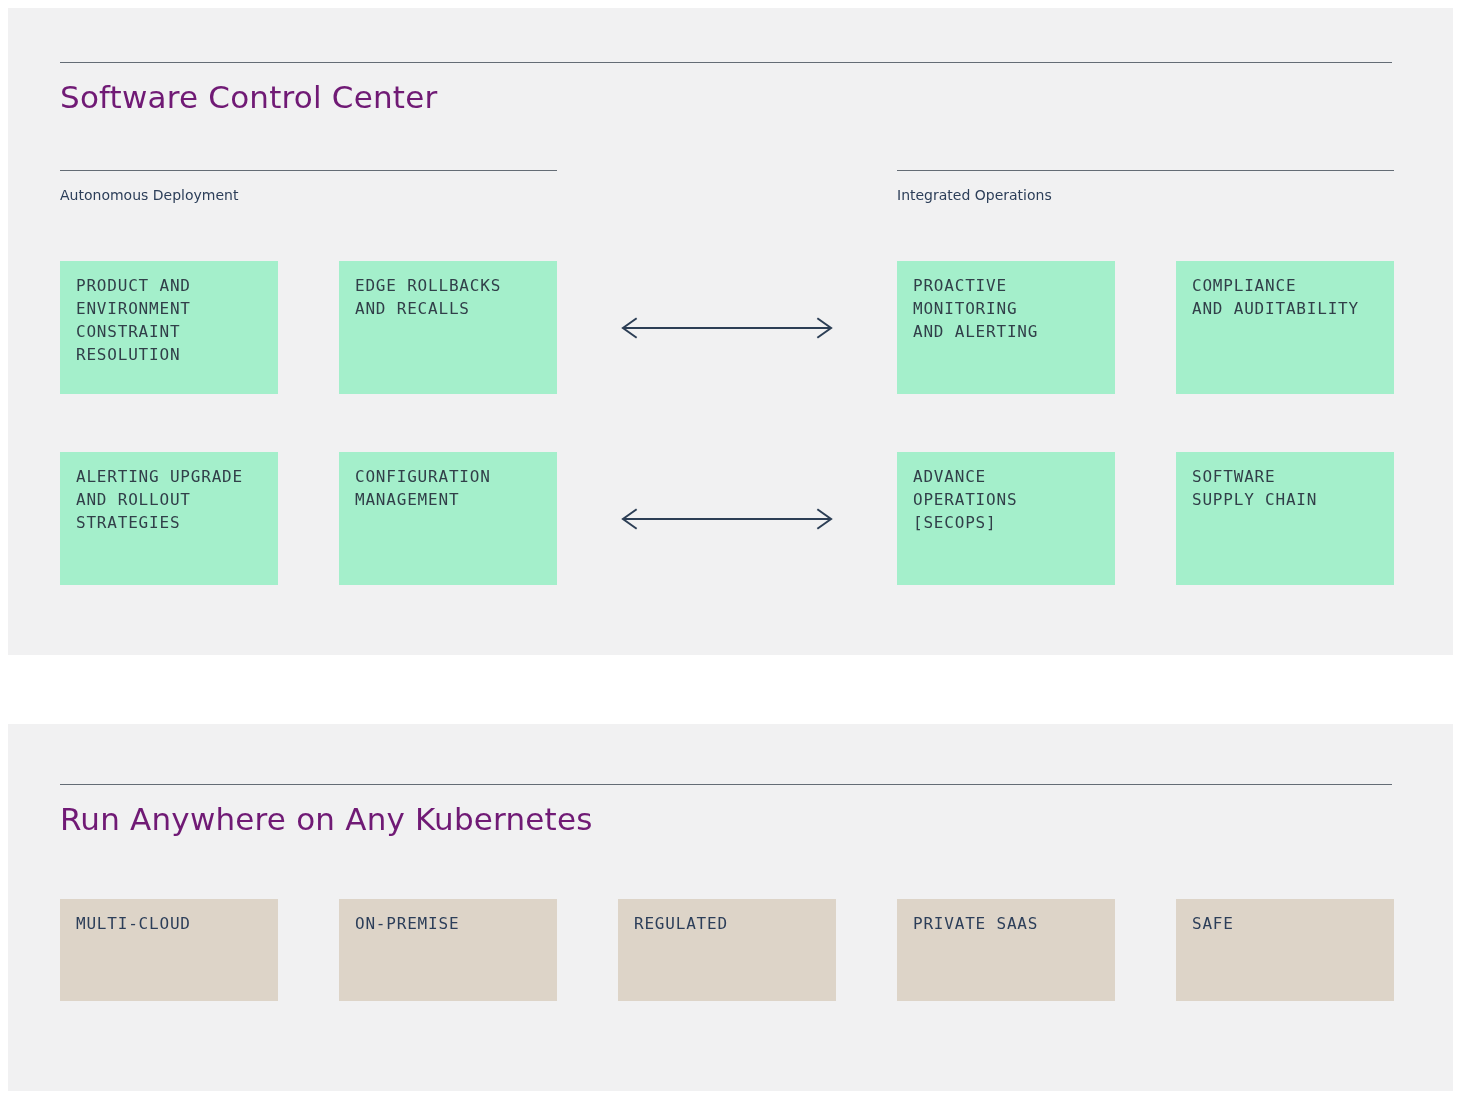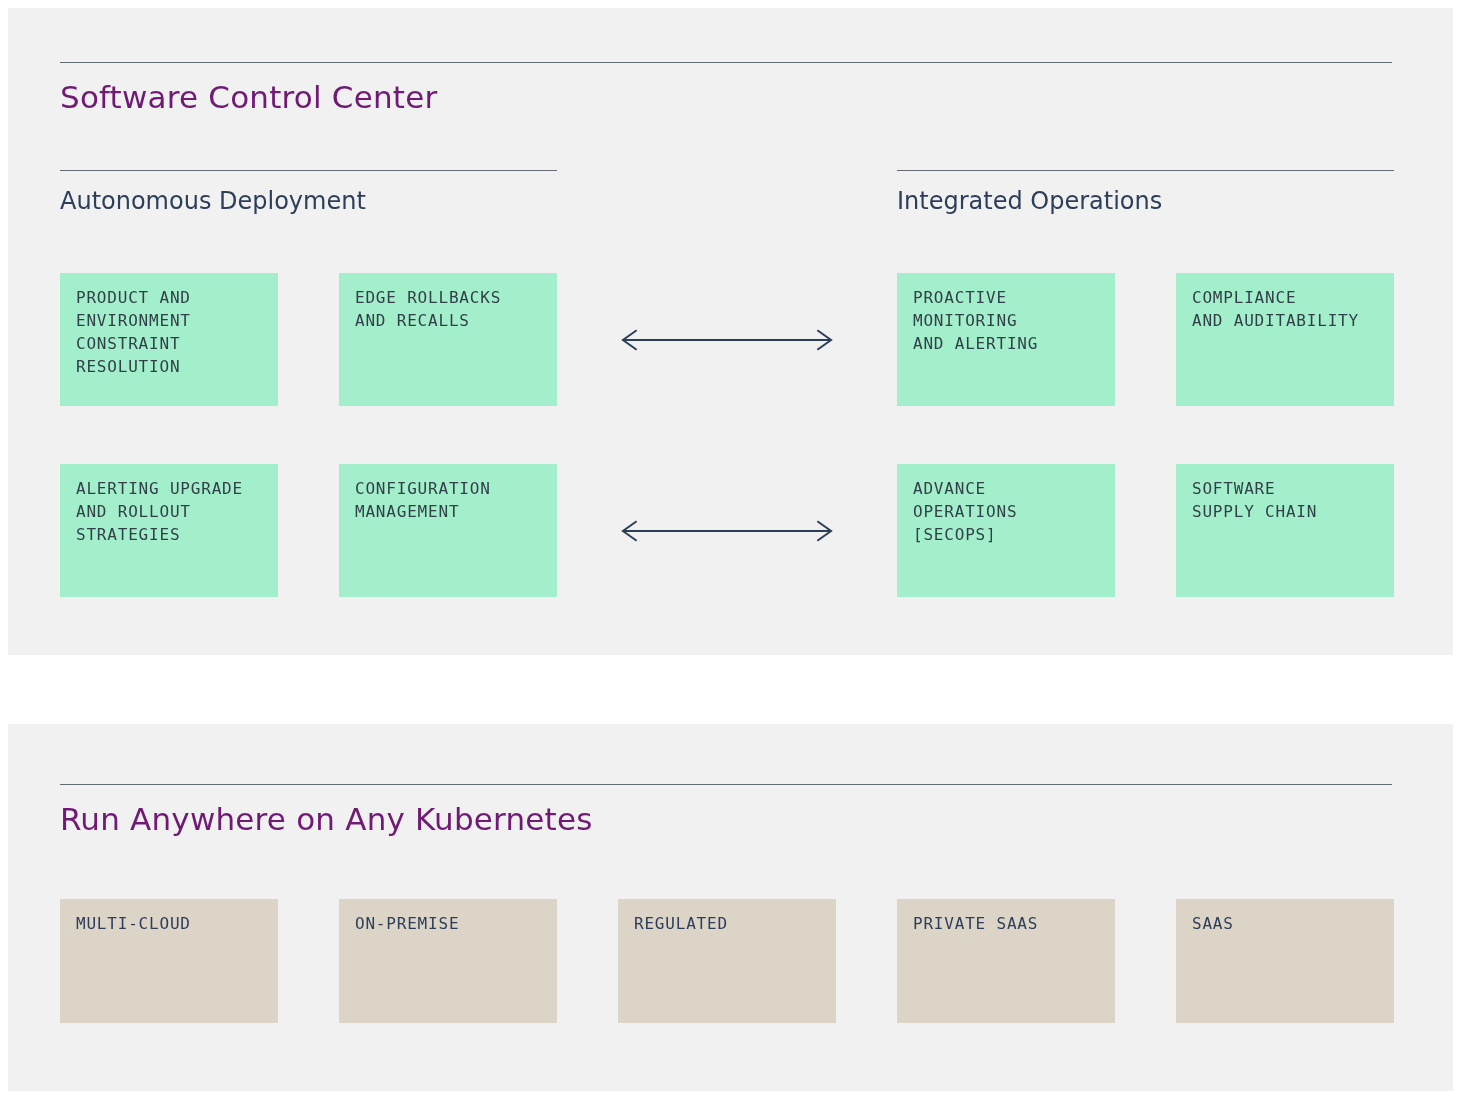--- a/index.html
+++ b/index.html
@@ -40,21 +40,21 @@
   .head-row {
     display: grid;
     grid-template-columns: repeat(5, 218px);
     column-gap: 61px;
     margin-top: 54px;
   }
   .col-head-left  { grid-column: 1 / 3; }
   .col-head-right { grid-column: 4 / 6; }
   h2.col-heading {
     margin-top: 16px;
-    font-size: 24px;
+    font-size: 14px;
     line-height: 1.2;
     font-weight: 400;
     color: #2C3E59;
   }
   .boxes-grid {
     display: grid;
     grid-template-columns: repeat(5, 218px);
     column-gap: 61px;
     row-gap: 58px;
     margin-top: 58px;
@@ -75,21 +75,21 @@
     color: #313F49;
     white-space: pre-line;
   }
   .arrow-cell {
     display: flex;
     align-items: center;
     justify-content: center;
   }
   .arrow-cell svg { display: block; }
   .pbox {
-    height: 124px;
+    height: 102px;
     background: #DDD4C8;
     padding: 14px 16px;
   }
   .pbox-label {
     display: block;
     font-family: "DejaVu Sans Mono", monospace;
     font-size: 16px;
     line-height: 1.42;
     letter-spacing: 0.8px;
     color: #2C3E59;
@@ -188,16 +188,16 @@
     <div class="pbox">
       <span class="pbox-label">ON-PREMISE</span>
     </div>
     <div class="pbox">
       <span class="pbox-label">REGULATED</span>
     </div>
     <div class="pbox">
       <span class="pbox-label">PRIVATE SAAS</span>
     </div>
     <div class="pbox">
-      <span class="pbox-label">SAAS</span>
+      <span class="pbox-label">SAFE</span>
     </div>
   </div>
 </section>
 
 </body></html>

